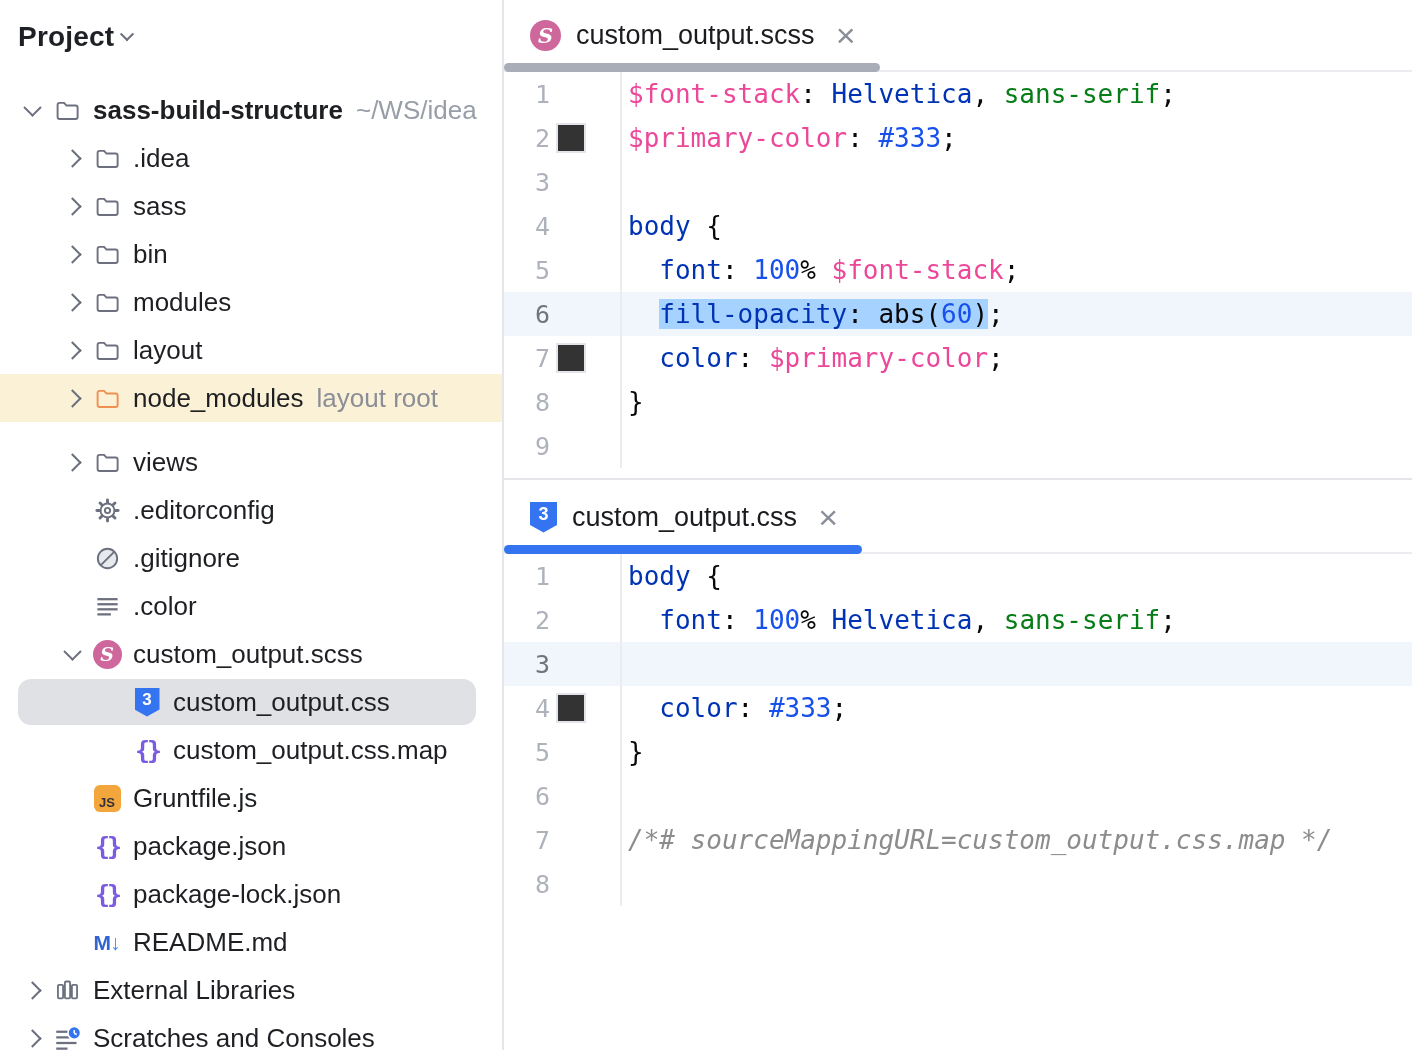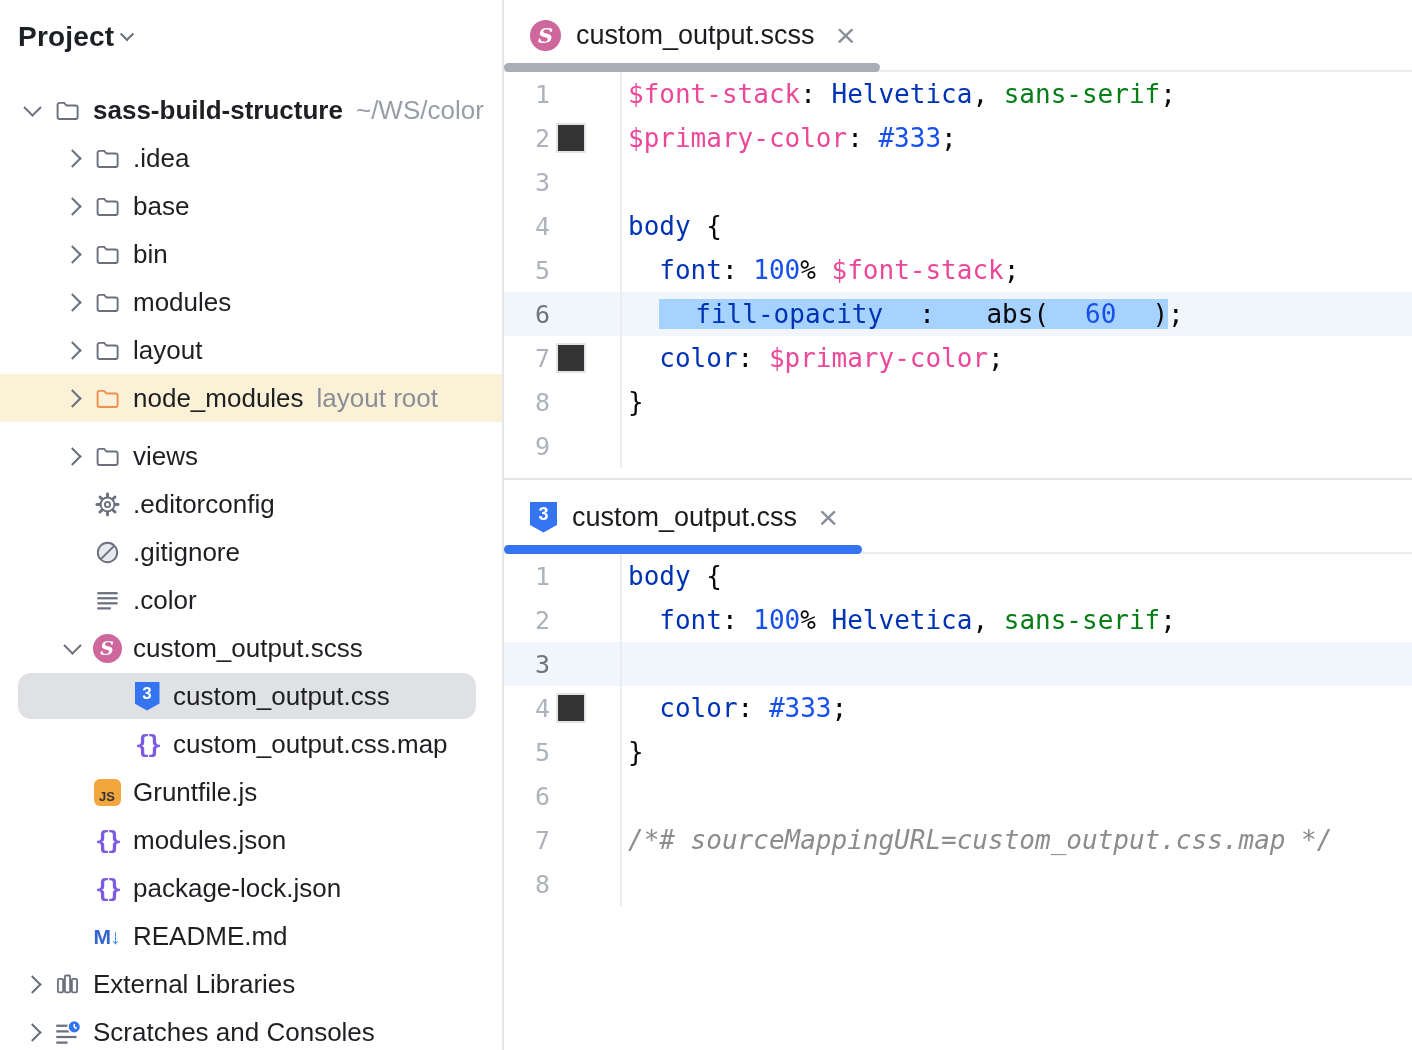--- a/index.html
+++ b/index.html
@@ -14,21 +14,21 @@
   .tree { position:absolute; left:0; top:86px; right:0; }
   .trow { position:relative; height:48px; display:flex; align-items:center; font-size:26px; color:#1e1f22; }
   .trow .indent { flex:none; }
   .chev-slot { flex:none; width:40px; display:flex; align-items:center; justify-content:center; }
   .icon-slot { flex:none; width:30px; height:30px; display:flex; align-items:center; justify-content:center; margin-right:11px; }
   .tlabel { white-space:nowrap; }
   .tlabel.bold { font-weight:700; }
   .tsecondary { color:#989EA8; margin-left:13px; white-space:nowrap; }
   .tbadge { color:#8b8e96; margin-left:13px; white-space:nowrap; }
   .trow.hl-yellow { background:#FBF1D6; }
-  .trow.gap-after { margin-bottom:10px;text-align:center; }
+  .trow.gap-after { margin-bottom:16px;text-align:center; }
   .trow.selected::before { content:""; position:absolute; left:18px; right:26px; top:1px; bottom:1px;
     background:#DFE1E5; border-radius:13px; z-index:0; }
   .trow > * { position:relative; z-index:1; }
 
   
   .chev { width:13px; height:13px; border-right:2.4px solid #6C707E; border-bottom:2.4px solid #6C707E; display:inline-block; }
   .chev.right { transform:rotate(-45deg); }
   .chev.down  { transform:rotate(45deg) translate(-2px,-2px); }
   .chev.small { width:10px; height:10px; border-color:#6C707E; }
 
@@ -65,21 +65,21 @@
   .cline.hl .lnum { color:#70747e; }
   .gmid { flex:none; width:72px; height:100%; border-right:2px solid #EBECF0; display:flex; align-items:center; }
   .swatch { width:26px; height:26px; margin-left:8px; background:#333; outline:2px solid #E2E4E9; }
   .ltext { flex:1; padding-left:6px; }
   .tk-var { color:#ec4899; }
   .tk-kw  { color:#0033B3; }
   .tk-num { color:#1750EB; }
   .tk-str { color:#067D17; }
   .tk-pun { color:#080808; }
   .tk-cmt { color:#8C8C8C; font-style:italic; }
-  .sel { background:#A6D2FF;padding-left:36px; }
+  .sel { background:#A6D2FF; }
 </style>
 </head>
 <body>
 
 <div class="project-panel">
   <div class="panel-header">
     <span class="panel-title">Project</span>
     <span class="chev down small"></span>
   </div>
   <div class="tree" id="tree">
@@ -87,21 +87,21 @@
         <span class="indent" style="width: 12px;"></span>
         <span class="chev-slot">
           <span class="chev down"></span>
         </span>
         <span class="icon-slot">
           <svg width="27" height="27" viewBox="0 0 24 24" fill="none">
             <path d="M3.2 7c0-1 .8-1.8 1.8-1.8h4l2.1 2.4h8.1c1 0 1.8.8 1.8 1.8v8.4c0 1-.8 1.8-1.8 1.8H5c-1 0-1.8-.8-1.8-1.8z" stroke="#6C707E" stroke-width="1.7"></path>
           </svg>
         </span>
         <span class="tlabel bold">sass-build-structure</span>
-        <span class="tsecondary">~/WS/color</span>
+        <span class="tsecondary">~/WS/idea</span>
       </div>
       <div class="trow">
         <span class="indent" style="width: 52px;"></span>
         <span class="chev-slot">
           <span class="chev right"></span>
         </span>
         <span class="icon-slot">
           <svg width="27" height="27" viewBox="0 0 24 24" fill="none">
             <path d="M3.2 7c0-1 .8-1.8 1.8-1.8h4l2.1 2.4h8.1c1 0 1.8.8 1.8 1.8v8.4c0 1-.8 1.8-1.8 1.8H5c-1 0-1.8-.8-1.8-1.8z" stroke="#6C707E" stroke-width="1.7"></path>
           </svg>
@@ -111,21 +111,21 @@
       <div class="trow">
         <span class="indent" style="width: 52px;"></span>
         <span class="chev-slot">
           <span class="chev right"></span>
         </span>
         <span class="icon-slot">
           <svg width="27" height="27" viewBox="0 0 24 24" fill="none">
             <path d="M3.2 7c0-1 .8-1.8 1.8-1.8h4l2.1 2.4h8.1c1 0 1.8.8 1.8 1.8v8.4c0 1-.8 1.8-1.8 1.8H5c-1 0-1.8-.8-1.8-1.8z" stroke="#6C707E" stroke-width="1.7"></path>
           </svg>
         </span>
-        <span class="tlabel">base</span>
+        <span class="tlabel">sass</span>
       </div>
       <div class="trow">
         <span class="indent" style="width: 52px;"></span>
         <span class="chev-slot">
           <span class="chev right"></span>
         </span>
         <span class="icon-slot">
           <svg width="27" height="27" viewBox="0 0 24 24" fill="none">
             <path d="M3.2 7c0-1 .8-1.8 1.8-1.8h4l2.1 2.4h8.1c1 0 1.8.8 1.8 1.8v8.4c0 1-.8 1.8-1.8 1.8H5c-1 0-1.8-.8-1.8-1.8z" stroke="#6C707E" stroke-width="1.7"></path>
           </svg>
@@ -257,21 +257,21 @@
           <span class="js-ic">JS</span>
         </span>
         <span class="tlabel">Gruntfile.js</span>
       </div>
       <div class="trow">
         <span class="indent" style="width: 52px;"></span>
         <span class="chev-slot"></span>
         <span class="icon-slot">
           <span class="braces-ic">{}</span>
         </span>
-        <span class="tlabel">modules.json</span>
+        <span class="tlabel">package.json</span>
       </div>
       <div class="trow">
         <span class="indent" style="width: 52px;"></span>
         <span class="chev-slot"></span>
         <span class="icon-slot">
           <span class="braces-ic">{}</span>
         </span>
         <span class="tlabel">package-lock.json</span>
       </div>
       <div class="trow">

